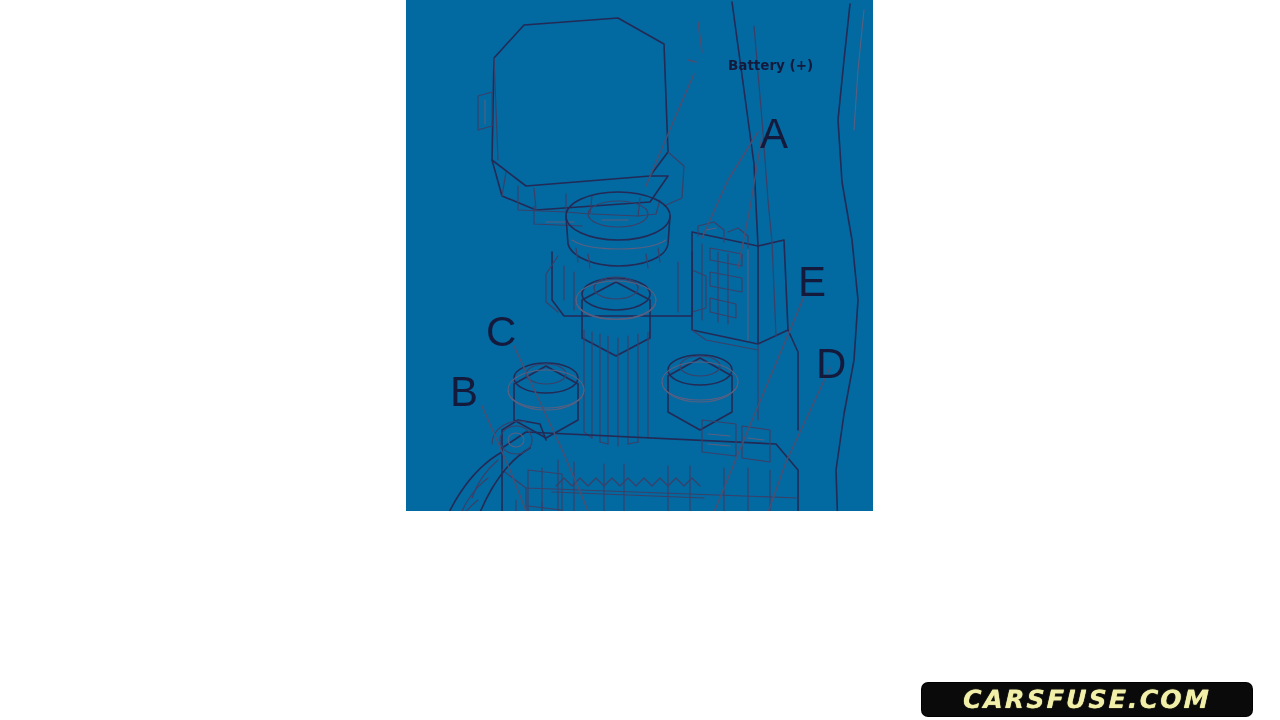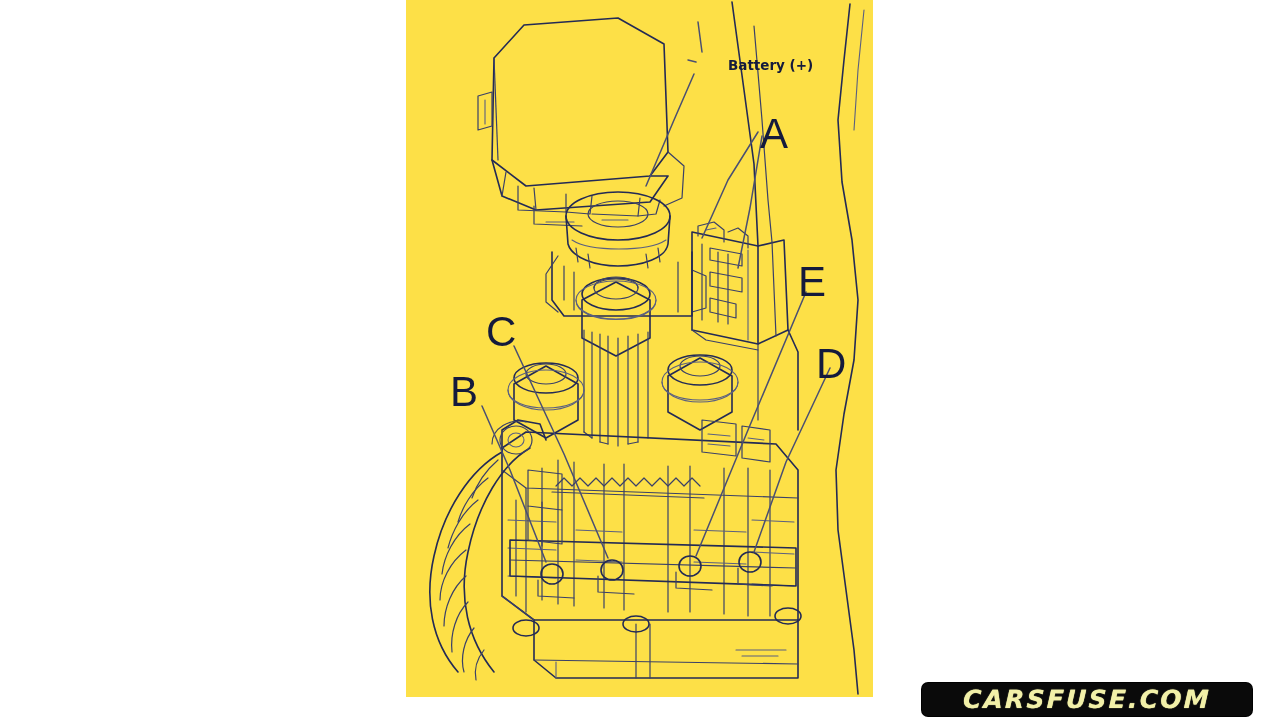--- a/index.html
+++ b/index.html
@@ -15,22 +15,22 @@
     overflow: hidden;
     font-family: "Liberation Sans", sans-serif;
   }
 
   
   #diagram-panel {
     position: absolute;
     left: 406px;
     top: 0px;
     width: 467px;
-    height: 697px;
-    background: #fde047;
+    height: 511px;
+    background: #0369a1;
     overflow: hidden;
   }
   #diagram-svg {
     position: absolute;
     left: 0; top: 0;
     width: 467px;
     height: 697px;
     display: block;
   }
 

